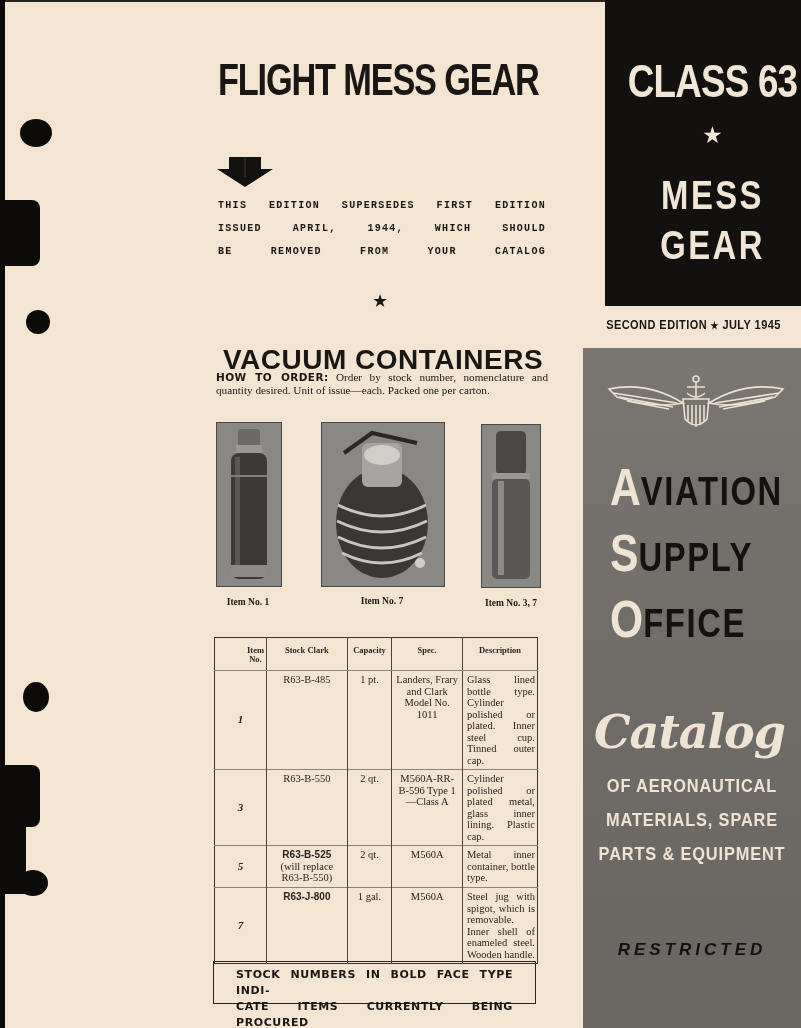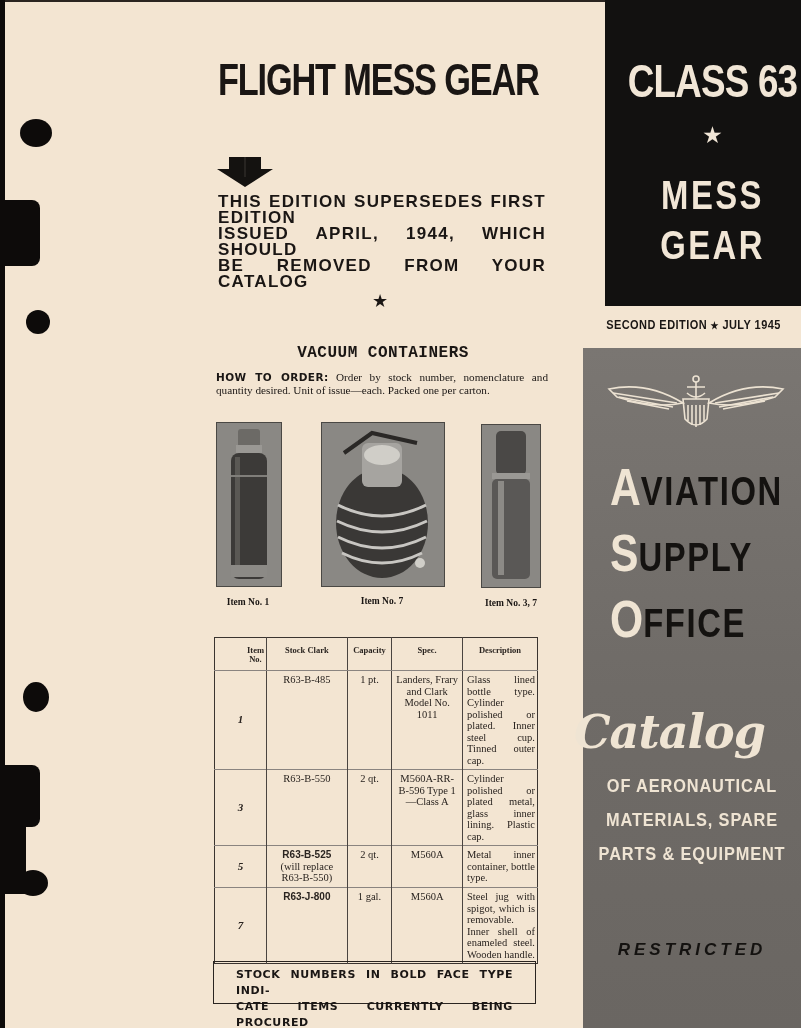--- a/index.html
+++ b/index.html
@@ -17,29 +17,29 @@
 
     .title {
       position: absolute; left: 218px; top: 58px; width: 330px;
       font-family: "Liberation Sans", sans-serif; font-weight: bold;
       font-size: 44px; letter-spacing: -1.5px; line-height: 1;
       transform: scaleX(0.78); transform-origin: left top; white-space: nowrap;
     }
     .arrow { position: absolute; left: 217px; top: 157px; width: 56px; height: 30px; }
     .supersede {
       position: absolute; left: 218px; top: 194px; width: 328px;
-      font-family: Liberation Sans, sans-serif; font-weight: bold; font-size: 17px;
-      line-height: 16px; letter-spacing: 1.3px; text-align: justify;
+      font-family: Liberation Mono, monospace; font-weight: bold; font-size: 10px;
+      line-height: 23px; letter-spacing: 1.3px; text-align: justify;
     }
     .supersede div { text-align-last: justify; }
     .star-mid { position: absolute; left: 372px; top: 290px; font-size: 18px; }
 
     .section-title {
       position: absolute; left: 218px; top: 344px; width: 330px; text-align: center;
-      font-family: Liberation Mono, monospace; font-weight: bold; font-size: 16px; letter-spacing: 0.5px;
+      font-family: Liberation Sans, sans-serif; font-weight: bold; font-size: 28px; letter-spacing: 0.5px;
     }
     .intro {
       position: absolute; left: 216px; top: 371px; width: 332px;
       font-family: "Liberation Serif", serif; font-size: 11.2px; line-height: 12.5px;
     }
     .intro .j { text-align: justify; text-align-last: justify; }
     .intro b { font-family: "DejaVu Sans", sans-serif; font-size: 10.5px; letter-spacing: 0.4px; }
 
     .photo { position: absolute; background: #6a6864; border: 1px solid #4a4844; overflow: hidden; }
     .photo svg { display: block; width: 100%; height: 100%; }
@@ -97,21 +97,21 @@
     }
     .wings { position: absolute; left: 607px; top: 375px; width: 178px; height: 60px; }
     .aso { position: absolute; left: 610px; font-family: "Liberation Sans", sans-serif; font-weight: bold; line-height: 1; color: #141210; white-space: nowrap; transform: scaleX(0.82); transform-origin: left top; }
     .aso .big { color: #efe4d3; font-size: 52px; }
     .aso .rest { font-size: 40px; letter-spacing: 2px; }
     .aso1 { top: 461px; }
     .aso2 { top: 527px; }
     .aso3 { top: 593px; }
 
     .catalog {
-      position: absolute; left: 574px; top: 705px; width: 190px; text-align: center;
+      position: absolute; left: 594px; top: 705px; width: 190px; text-align: center;
       font-family: "DejaVu Serif", serif; font-style: italic; font-weight: bold; font-size: 46px; color: #efe4d3;
       letter-spacing: -1px;
     }
     .cat-sub {
       position: absolute; left: 583px; width: 218px; text-align: center;
       font-family: "Liberation Sans", sans-serif; font-weight: bold; font-size: 19px; color: #efe4d3;
       letter-spacing: 1px; transform: scaleX(0.86); white-space: nowrap;
     }
     .cs1 { top: 775px; } .cs2 { top: 809px; } .cs3 { top: 843px; }
     .restricted {

